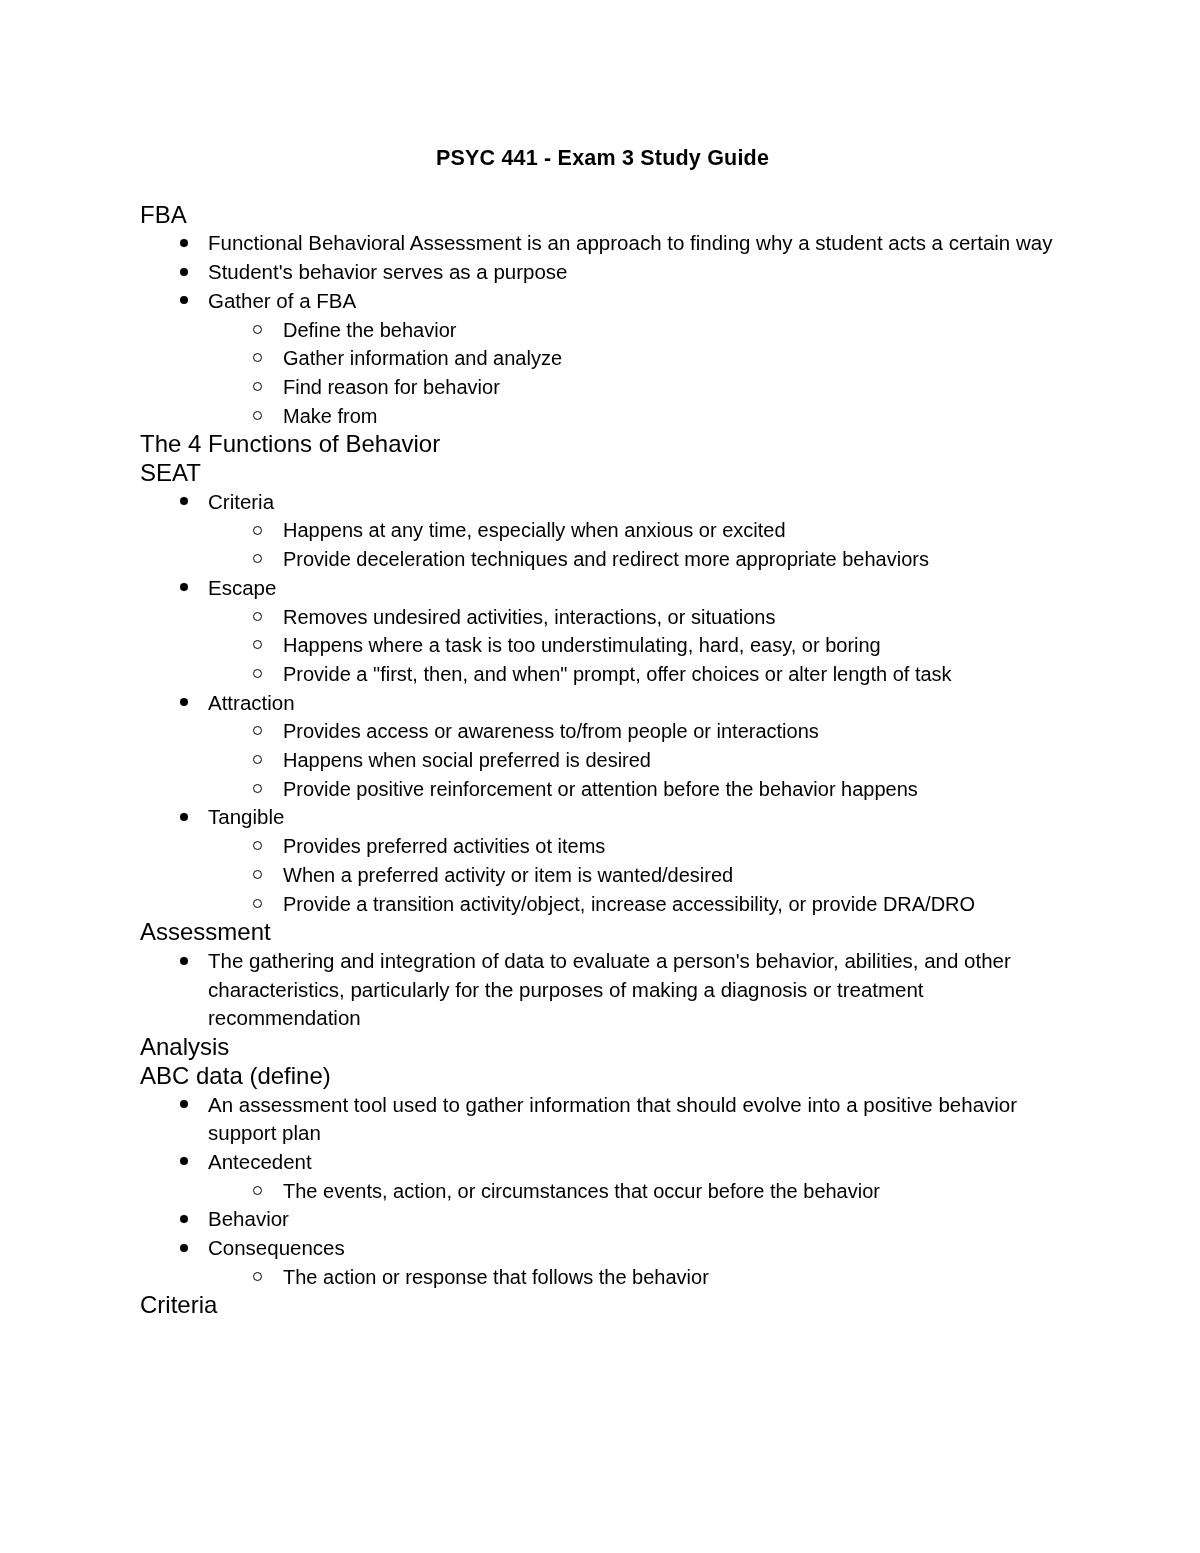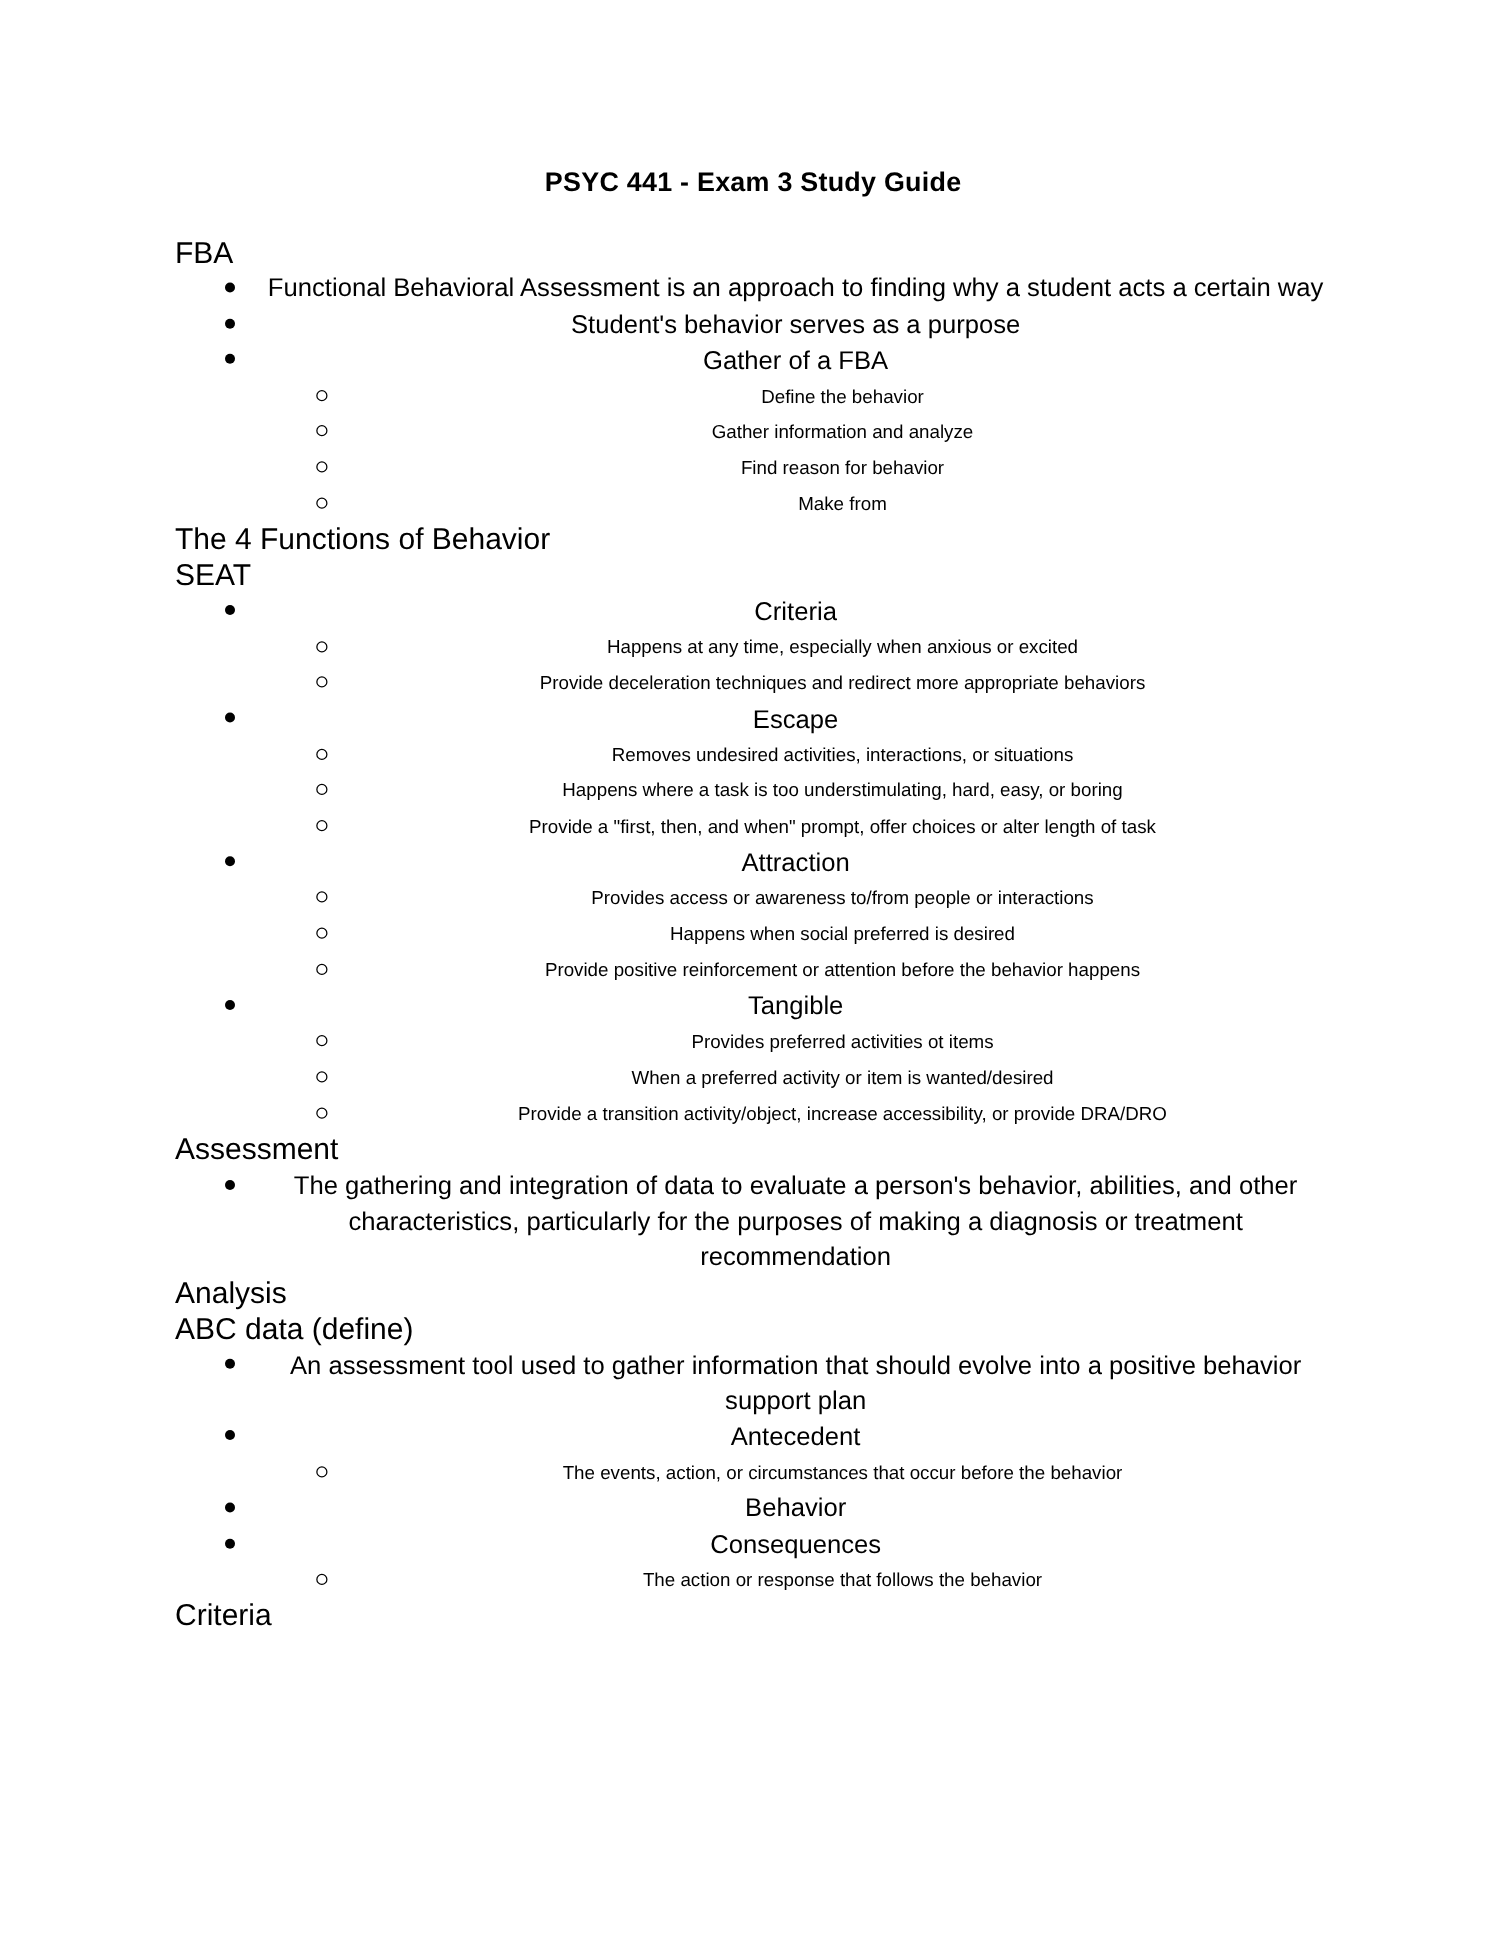--- a/index.html
+++ b/index.html
@@ -23,34 +23,33 @@
     left: 140px;
     top: 132px;
     width: 925px;
   }
   .doc-title {
     font-size: 21.5px;
     font-weight: bold;
     text-align: center;
     letter-spacing: 0.2px;
     line-height: 28.7px;
-    margin: 0 0 0 0;
+    margin: 12px 0 0 0;
     padding-bottom: 28px;
   }
   .lvl0 {
     font-size: 24px;
     line-height: 28.7px;
     margin: 0;
     padding: 0;
   }
   ul.lvl1 {
     list-style: none;
     margin: 0;
     padding: 0;
-    text-align: center;
   }
   ul.lvl1 > li.item1 {
     position: relative;
     font-size: 20.5px;
     line-height: 28.7px;
     padding-left: 68px;
     margin: 0;
   }
   ul.lvl1 > li.item1 > .marker1 {
     position: absolute;
@@ -61,21 +60,21 @@
     line-height: 28.7px;
     text-align: left;
   }
   ul.lvl2 {
     list-style: none;
     margin: 0;
     padding: 0;
   }
   ul.lvl2 > li.item2 {
     position: relative;
-    font-size: 15px;
+    font-size: 20px;
     line-height: 28.7px;
     padding-left: 75px;
     margin: 0;
   }
   ul.lvl2 > li.item2 > .marker2 {
     position: absolute;
     left: 45px;
     top: 0;
     width: 14px;
     font-size: 20.5px;

